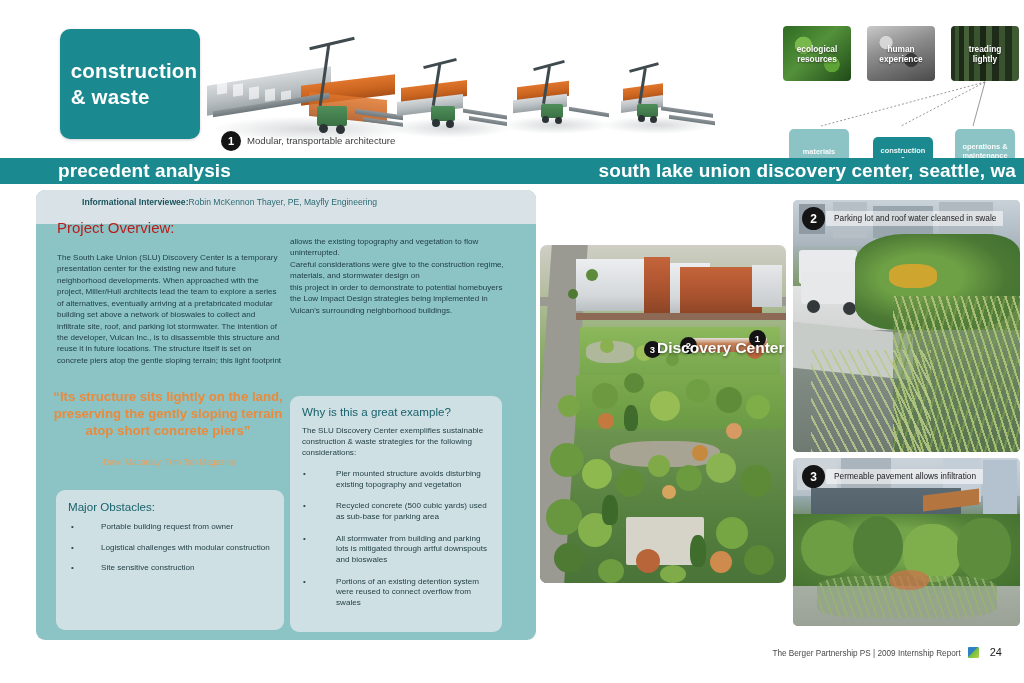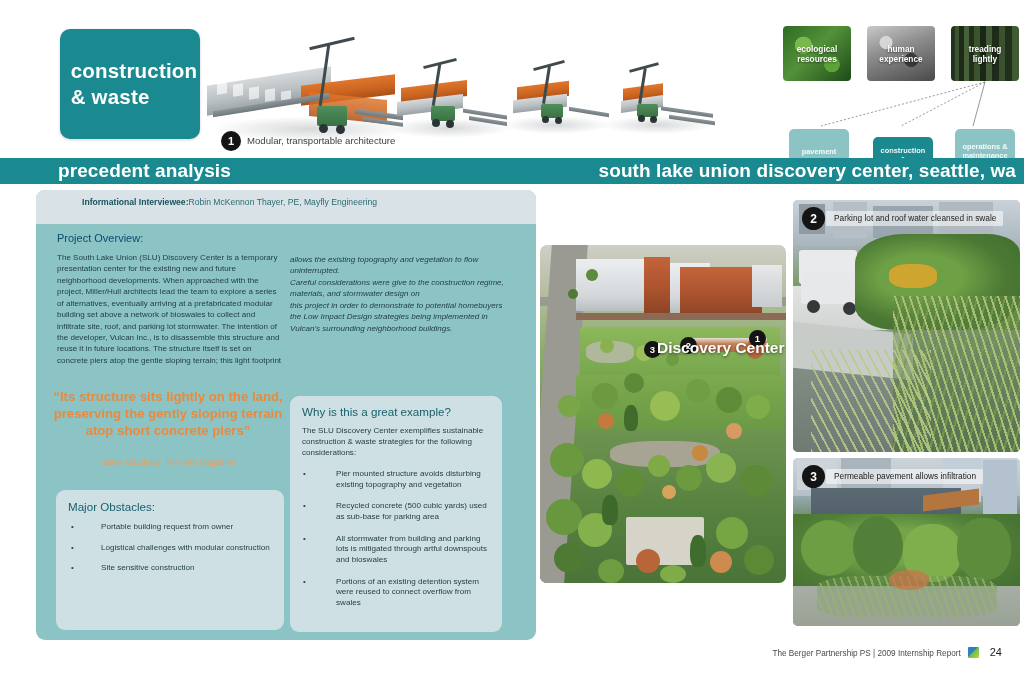--- a/index.html
+++ b/index.html
@@ -97,28 +97,28 @@
   }
   .interview{
     position:absolute;left:36px;top:190px;width:500px;height:34px;
     background:#d9e3e7;border-radius:9px 9px 0 0;
   }
   .iv-line{position:absolute;left:22px;font-size:8.6px;color:#2a6a74;white-space:nowrap;padding-left:24px;}
   .iv-line b{color:#18525c;font-weight:bold;}
   .iv1{top:7px;} .iv2{top:20px;}
 
   .ov-title{
-    position:absolute;left:57px;top:232px;
-    font-size:11px;color:#0c4a6e;font-weight:normal;
+    position:absolute;left:57px;top:219px;
+    font-size:15px;color:#b91c1c;font-weight:normal;
   }
   .ov-col{
     position:absolute;font-size:8.05px;line-height:1.42;color:#1d3b41;
   }
   .ov-a{left:57px;top:252px;width:225px;}
-  .ov-b{left:290px;top:254px;width:222px;font-style:italic;}
+  .ov-b{left:290px;top:236px;width:222px;}
 
   .quote{
     position:absolute;left:52px;top:389px;width:232px;
     text-align:center;color:#e98a3c;font-weight:bold;
     font-size:13.2px;line-height:1.27;
   }
   .quote-src{
     position:absolute;left:52px;top:457px;width:232px;text-align:center;
     color:#e2a163;font-size:8.4px;
   }
@@ -275,21 +275,21 @@
 lightly</div>
     </div>
 
     <svg class="nav-lines" viewBox="0 0 236 125">
       <path d="M202,56 L38,100" stroke="#6b6b6b" stroke-width="0.7" fill="none" stroke-dasharray="2,2"></path>
       <path d="M202,56 L118,100" stroke="#6b6b6b" stroke-width="0.7" fill="none" stroke-dasharray="2,2"></path>
       <path d="M202,56 L190,100" stroke="#6b6b6b" stroke-width="0.7" fill="none"></path>
     </svg>
 
     <div class="nav-bot nav-mat">
-      <div class="lbl" style="white-space:pre-line">pavement</div>
+      <div class="lbl" style="white-space:pre-line">materials</div>
     </div>
     <div class="nav-bot nav-cw">
       <div class="lbl" style="white-space:pre-line">construction &amp;
 waste</div>
     </div>
     <div class="nav-bot nav-om">
       <div class="lbl" style="white-space:pre-line">operations &amp;
 maintenance</div>
     </div>
   </div>

